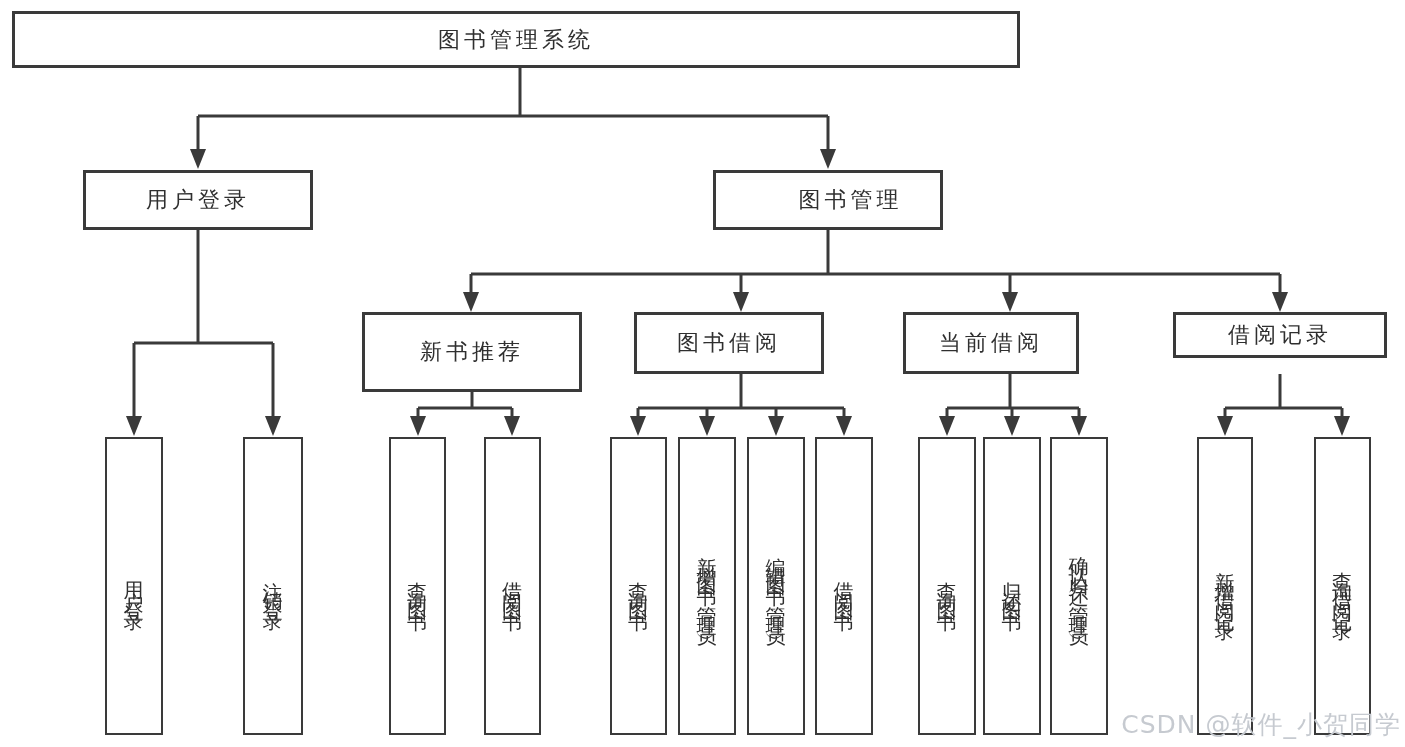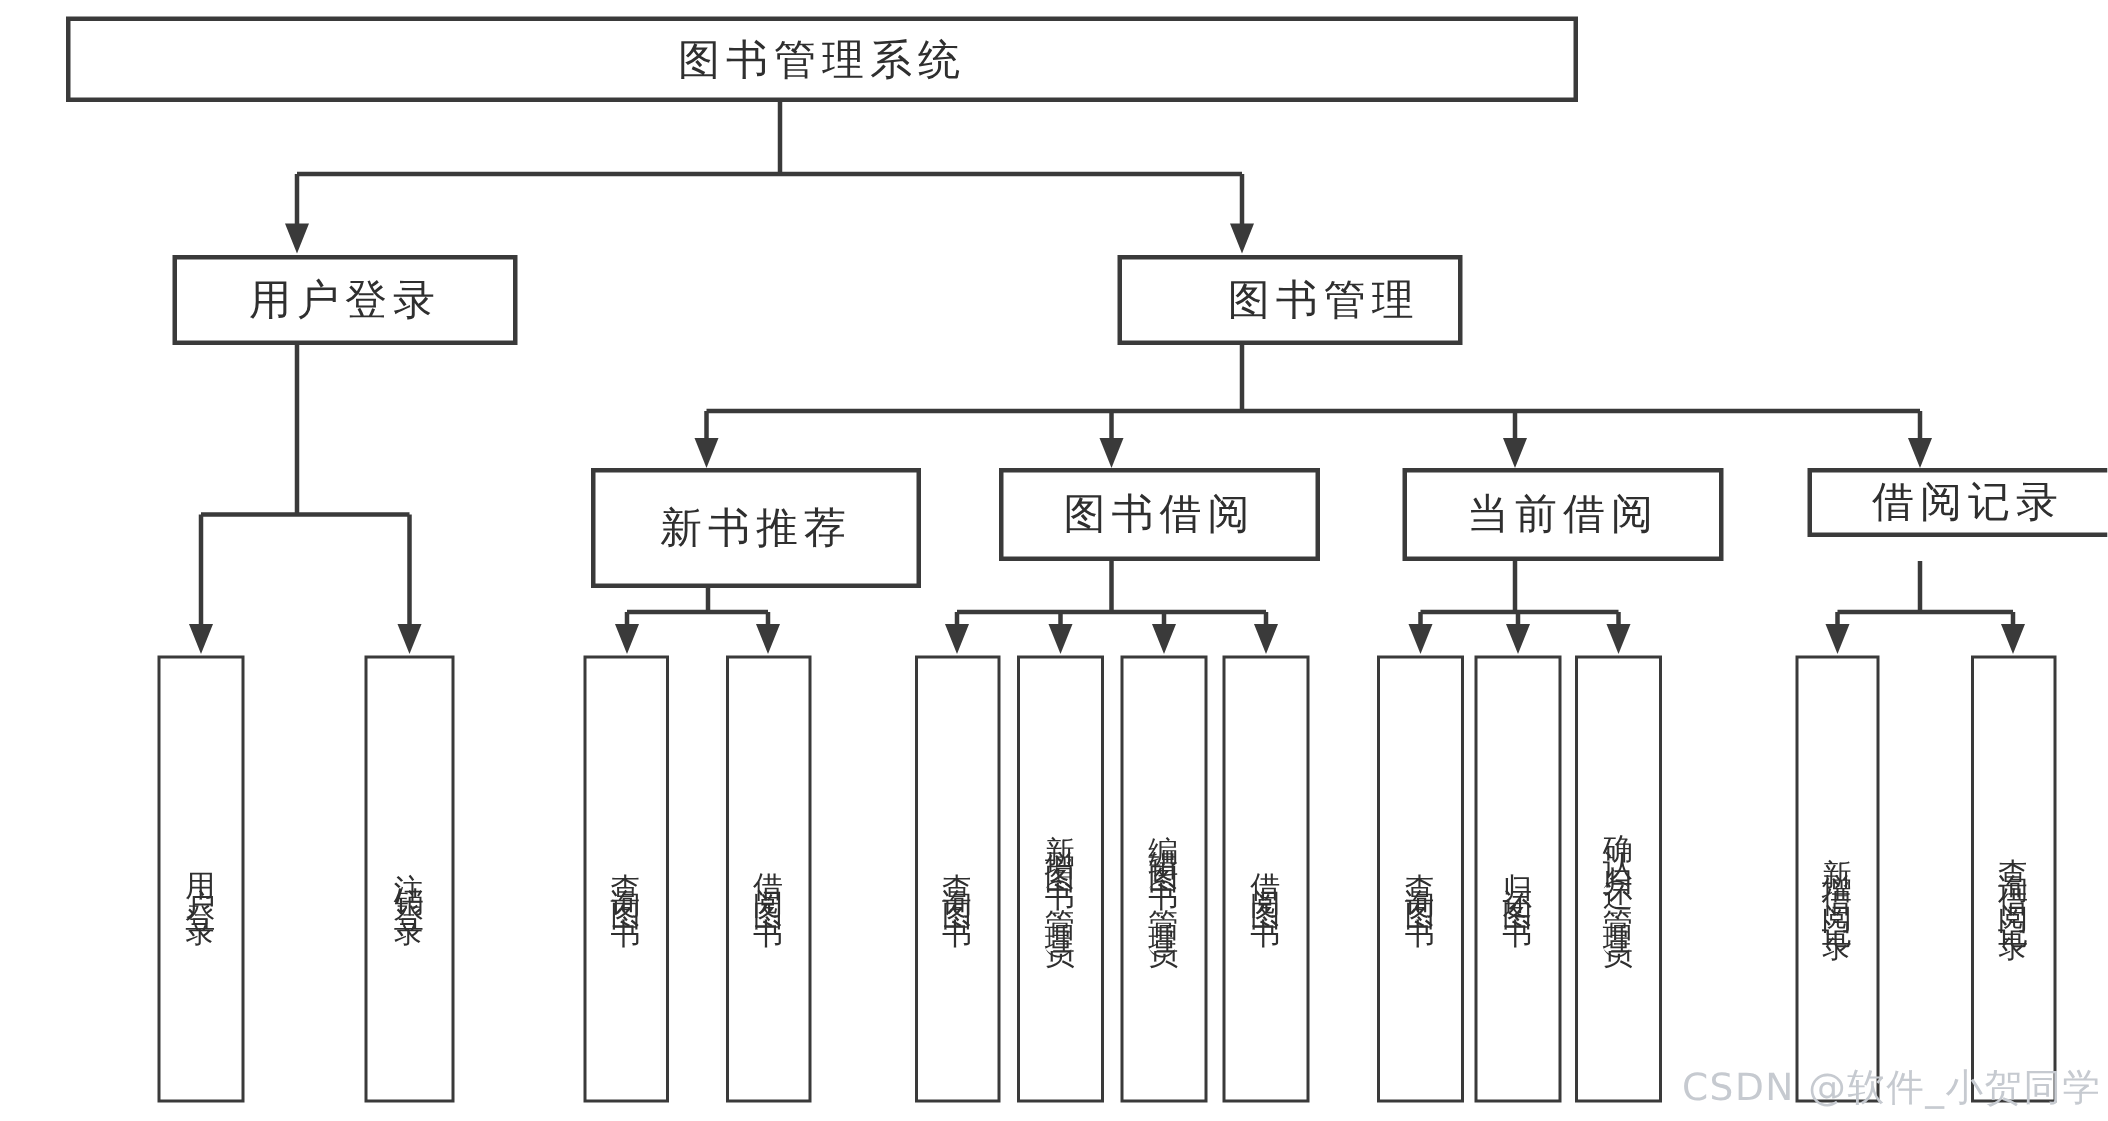--- a/index.html
+++ b/index.html
@@ -23,25 +23,24 @@
   .wires polygon { fill: var(--line); stroke: none; }
   .hbox {
     position: absolute;
     z-index: 2;
     box-sizing: border-box;
     border: 3px solid var(--line);
     background: var(--background);
     display: flex;
     align-items: center;
     justify-content: center;
-    font-size: 28px;
+    font-size: 22px;
     letter-spacing: 4px;
     color: var(--text);
     white-space: nowrap;
-    margin-left: 32px;
   }
   .vbox {
     position: absolute;
     z-index: 2;
     box-sizing: border-box;
     border: 2.5px solid var(--line);
     background: var(--background);
     display: flex;
     align-items: center;
     justify-content: center;
@@ -132,22 +131,22 @@
     <polygon points="1217,416 1233,416 1225,436"></polygon>
     <polygon points="1334,416 1350,416 1342,436"></polygon>
   </svg>
 
   <div class="hbox" style="left:12px; top:11px; width:1008px; height:57px;">图书管理系统</div>
 
   <div class="hbox" style="left:83px; top:170px; width:230px; height:60px;">用户登录</div>
   <div class="hbox" style="left:713px; top:170px; width:230px; height:60px;padding-left:45px;">图书管理</div>
 
   <div class="hbox" style="left:362px; top:312px; width:220px; height:80px;">新书推荐</div>
-  <div class="hbox" style="left:634px; top:312px; width:214px; height:62px;text-align:right;">图书借阅</div>
-  <div class="hbox" style="left:903px; top:312px; width:214px; height:62px;">当前借阅</div>
+  <div class="hbox" style="left:634px; top:312px; width:190px; height:62px;text-align:right;">图书借阅</div>
+  <div class="hbox" style="left:903px; top:312px; width:176px; height:62px;">当前借阅</div>
   <div class="hbox" style="left:1173px; top:312px; width:214px; height:46px;">借阅记录</div>
 
   <div class="vbox" style="left:105px; top:437px; width:58px; height:298px;">
     <span class="vtext">用户登录</span>
   </div>
   <div class="vbox" style="left:243px; top:437px; width:60px; height:298px;">
     <span class="vtext">注销登录</span>
   </div>
 
   <div class="vbox" style="left:389px; top:437px; width:57px; height:298px;">

